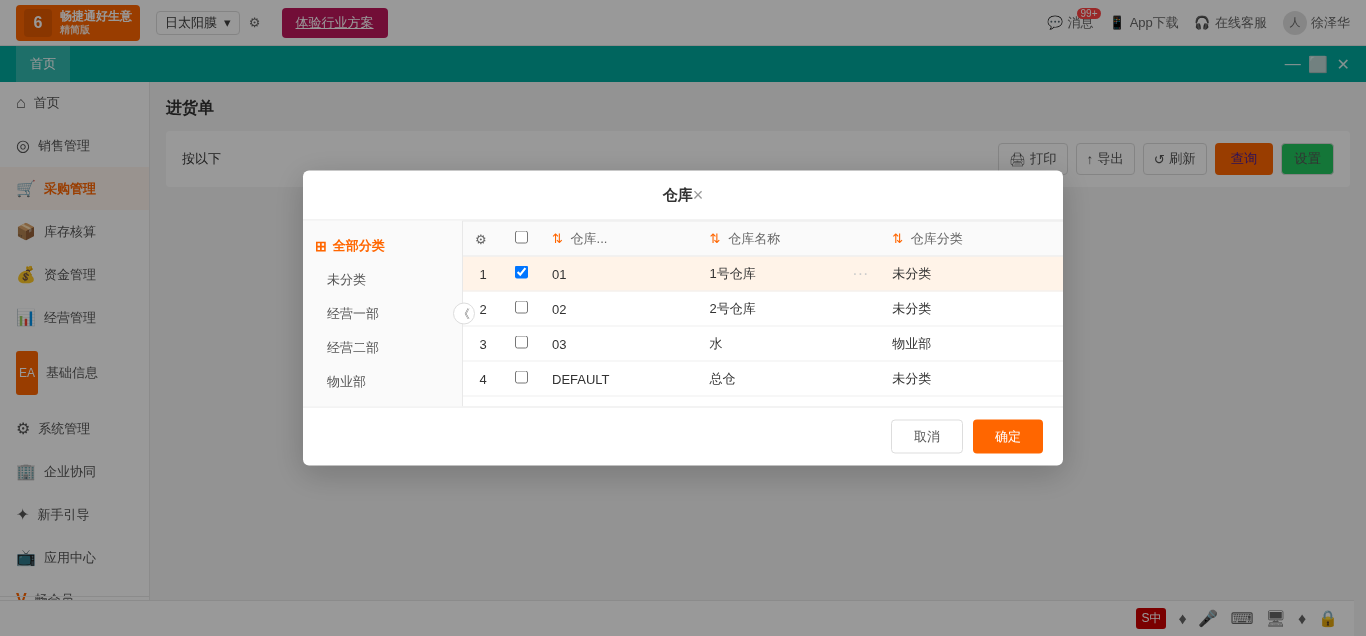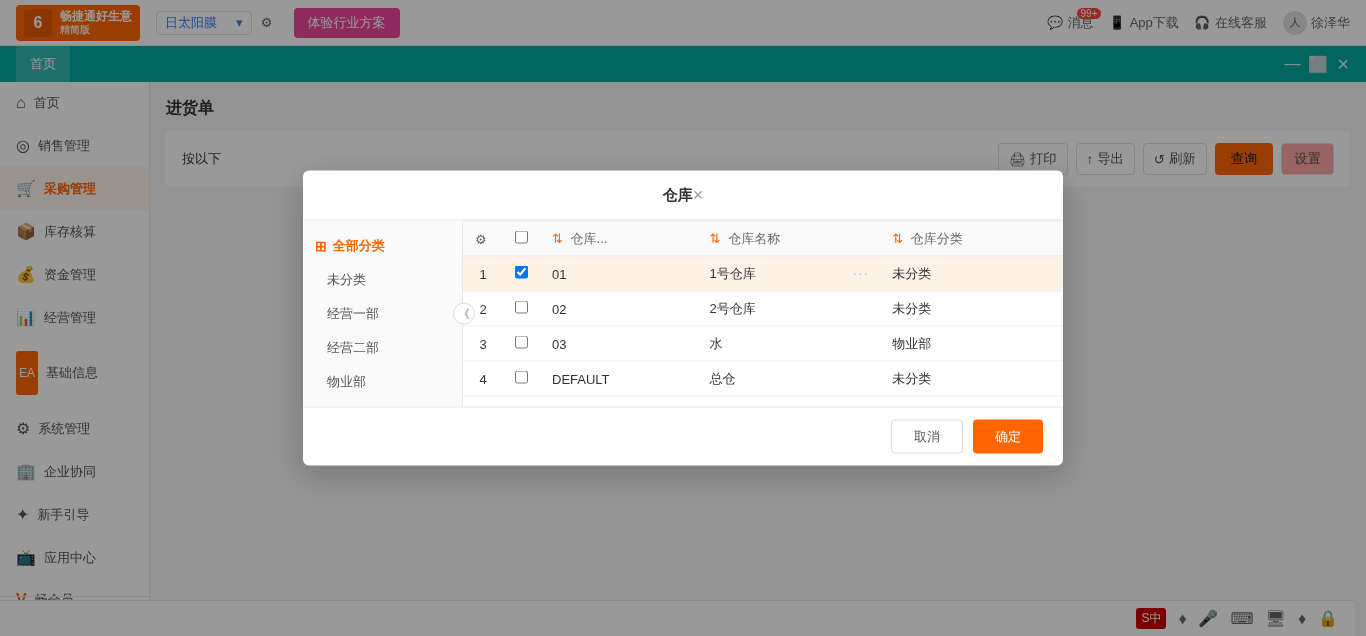--- a/index.html
+++ b/index.html
@@ -15,26 +15,26 @@
       border-bottom: 1px solid #e8e8e8;
       position: fixed; top: 0; left: 0; right: 0; z-index: 100;
     }
     .logo-area {
       display: flex; align-items: center; gap: 8px;
       color: #fff; font-weight: bold; font-size: 14px;
       background: #ff6600; padding: 4px 8px; border-radius: 4px; margin-right: 16px;
     }
     .logo-icon { width: 28px; height: 28px; background: #e55a00; border-radius: 4px; display: flex; align-items: center; justify-content: center; color: #fff; font-size: 16px; font-weight: bold; }
     .store-selector {
-      display: flex; align-items: center; gap: 19px; color: #3b82f6; cursor: pointer; padding: 0 8px;
+      display: flex; align-items: center; gap: 7px; color: #404040; cursor: pointer; padding: 0 8px;
       border: 1px solid #ddd; border-radius: 4px; height: 24px;
     }
     .trial-btn {
-      background: #ec4899; color: #fff; border: none; border-radius: 4px;
-      padding: 6px 14px; cursor: pointer; font-size: 13px; margin-left: 12px;
+      background: #be185d; color: #fff; border: none; border-radius: 4px;
+      padding: 6px 14px; cursor: pointer; font-size: 13px; margin-left: 12px; text-decoration: underline;
     }
     .header-right { margin-left: auto; display: flex; align-items: center; gap: 16px; }
     .header-icon-item { display: flex; align-items: center; gap: 4px; color: #666; cursor: pointer; position: relative; }
     .badge { background: #ff4444; color: #fff; border-radius: 10px; font-size: 10px; padding: 0 4px; position: absolute; top: -6px; right: -8px; }
     .gear-icon-btn { width: 30px; height: 30px; display: flex; align-items: center; justify-content: center; color: #666; cursor: pointer; }
 
     
     .second-nav {
       background: #00a99d;
       height: 36px;
@@ -71,22 +71,22 @@
     .main-content {
       position: fixed; top: 82px; left: 150px; right: 0; bottom: 0;
       background: #f5f5f5; overflow: auto; padding: 16px;
     }
     .page-title { font-size: 16px; font-weight: bold; color: #333; margin-bottom: 12px; }
     .filter-bar {
       background: #fff; padding: 12px 16px; border-radius: 4px;
       display: flex; align-items: center; gap: 8px; margin-bottom: 8px; flex-wrap: wrap;
     }
     .filter-actions { margin-left: auto; display: flex; gap: 8px; }
-    .btn-primary { background: #ff6600; color: #0f172a; border: none; border-radius: 4px; padding: 6px 16px; cursor: pointer; }
-    .btn-default { background: #fca5a5; color: #555; border: 1px solid #ddd; border-radius: 4px; padding: 6px 12px; cursor: pointer; }
+    .btn-primary { background: #ff6600; color: #4c1d95; border: none; border-radius: 4px; padding: 6px 16px; cursor: pointer; }
+    .btn-default { background: #22c55e; color: #555; border: 1px solid #ddd; border-radius: 4px; padding: 6px 12px; cursor: pointer; }
     .btn-icon { background: #fff; color: #555; border: 1px solid #ddd; border-radius: 4px; padding: 6px 10px; cursor: pointer; display: flex; align-items: center; gap: 4px; }
 
     
     .overlay {
       position: fixed; top: 0; left: 0; right: 0; bottom: 0;
       background: rgba(0,0,0,0.4); z-index: 200;
     }
 
     
     .modal {

